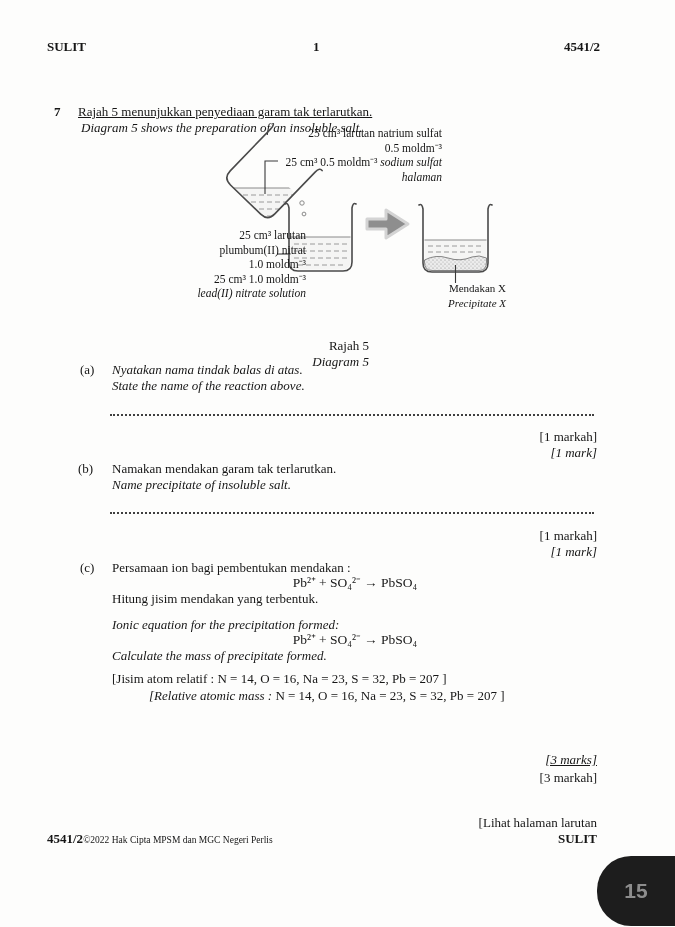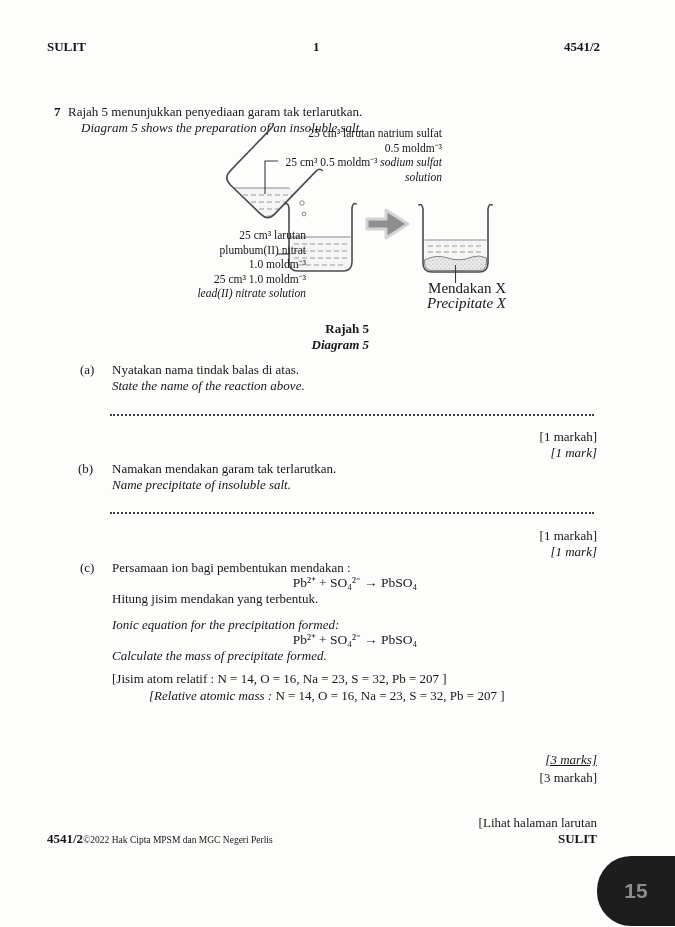--- a/index.html
+++ b/index.html
@@ -28,21 +28,21 @@
 </head>
 <body>
 
 <div class="page">
 
   <div class="abs b" style="left:47px;top:39px;">SULIT</div>
   <div class="abs b" style="left:313px;top:39px;">1</div>
   <div class="abs b" style="right:75px;top:39px;">4541/2</div>
 
   <div class="abs b" style="left:54px;top:104px;">7</div>
-  <div class="abs nowrap" style="left:68px;top:104px;">Rajah 5 menunjukkan penyediaan garam tak terlarutkan.</div>
+  <div class="abs nowrap" style="left:78px;top:104px;text-decoration:underline;">Rajah 5 menunjukkan penyediaan garam tak terlarutkan.</div>
   <div class="abs it nowrap" style="left:81px;top:120px;">Diagram 5 shows the preparation of an insoluble salt.</div>
 
   <svg class="abs" style="left:148px;top:123px;" width="400" height="180" viewBox="0 0 400 180">
     <defs>
       <pattern id="stip" width="4" height="4" patternUnits="userSpaceOnUse">
         <rect width="4" height="4" fill="#ececec"></rect>
         <circle cx="1" cy="1" r="0.6" fill="#8a8a8a"></circle>
         <circle cx="3" cy="3" r="0.5" fill="#9a9a9a"></circle>
       </pattern>
       <clipPath id="tiltClip">
@@ -90,43 +90,43 @@
       <path d="M276.5 137 Q288 131 300 135 Q312 139 324 134 Q331 131.5 338.5 135 L338.5 139 Q338.5 147.5 331 147.5 L284 147.5 Q276.5 147.5 276.5 139 Z" fill="url(#stip)" stroke="#777" stroke-width="0.9"></path>
       <path d="M271 82 Q274 80 275 86 L275 140 Q275 149 284 149 L331 149 Q340 149 340 140 L340 86 Q341 80 344 82" fill="none" stroke="#4a4a4a" stroke-width="1.6" stroke-linecap="round"></path>
       <line x1="307.5" y1="142" x2="307.5" y2="160" stroke="#3a3a3a" stroke-width="1.1"></line>
     </g>
   </svg>
 
   <div class="abs small ctr" style="left:270px;top:126px;width:172px;">
     <div>25 cm³ larutan natrium sulfat</div>
     <div>0.5 moldm⁻³</div>
     <div class="nowrap"><span>25 cm³ 0.5 moldm⁻³ </span><span class="it">sodium sulfat</span></div>
-    <div class="it">solution</div>
+    <div class="it">halaman</div>
   </div>
 
   <div class="abs small ctr" style="left:168px;top:228px;width:124px;margin-left:14px;">
     <div>25 cm³ larutan</div>
     <div>plumbum(II) nitrat</div>
     <div>1.0 moldm⁻³</div>
     <div>25 cm³ 1.0 moldm⁻³</div>
     <div class="it nowrap">lead(II) nitrate solution</div>
   </div>
 
-  <div class="abs small ctr" style="left:406px;top:281px;width:100px;font-size:15px;line-height:15px;">
+  <div class="abs small ctr" style="left:406px;top:281px;width:100px;font-size:11px;line-height:15px;">
     <div>Mendakan X</div>
     <div class="it">Precipitate X</div>
   </div>
 
-  <div class="abs ctr" style="left:269px;top:321px;width:100px;line-height:15.5px;font-weight:bold;">
+  <div class="abs ctr" style="left:269px;top:338px;width:100px;line-height:15.5px;">
     <div>Rajah 5</div>
     <div class="it">Diagram 5</div>
   </div>
 
   <div class="abs" style="left:80px;top:362px;">(a)</div>
-  <div class="abs nowrap" style="left:112px;top:362px;">Nyatakan nama tindak balas di atas.</div>
+  <div class="abs nowrap" style="left:112px;top:362px;font-style:italic;">Nyatakan nama tindak balas di atas.</div>
   <div class="abs it nowrap" style="left:112px;top:378px;">State the name of the reaction above.</div>
   <div class="ansline" style="left:110px;top:414px;width:484px;"></div>
   <div class="marks" style="top:429px;">[1 markah]</div>
   <div class="marks it" style="top:445px;">[1 mark]</div>
 
   <div class="abs" style="left:78px;top:461px;">(b)</div>
   <div class="abs nowrap" style="left:112px;top:461px;">Namakan mendakan garam tak terlarutkan.</div>
   <div class="abs it nowrap" style="left:112px;top:477px;">Name precipitate of insoluble salt.</div>
   <div class="ansline" style="left:110px;top:512px;width:484px;"></div>
   <div class="marks" style="top:528px;">[1 markah]</div>

